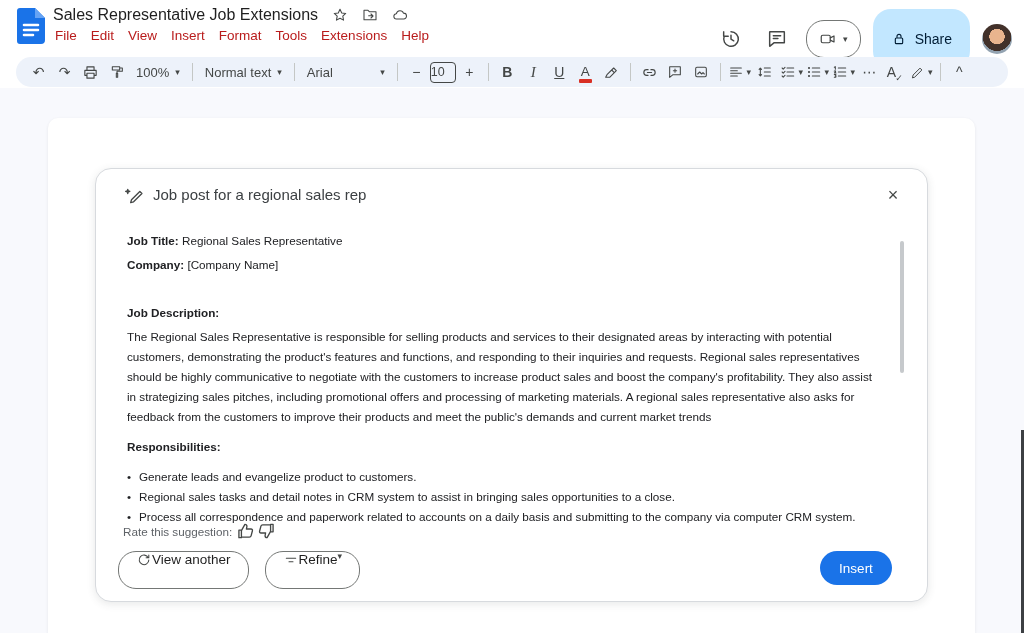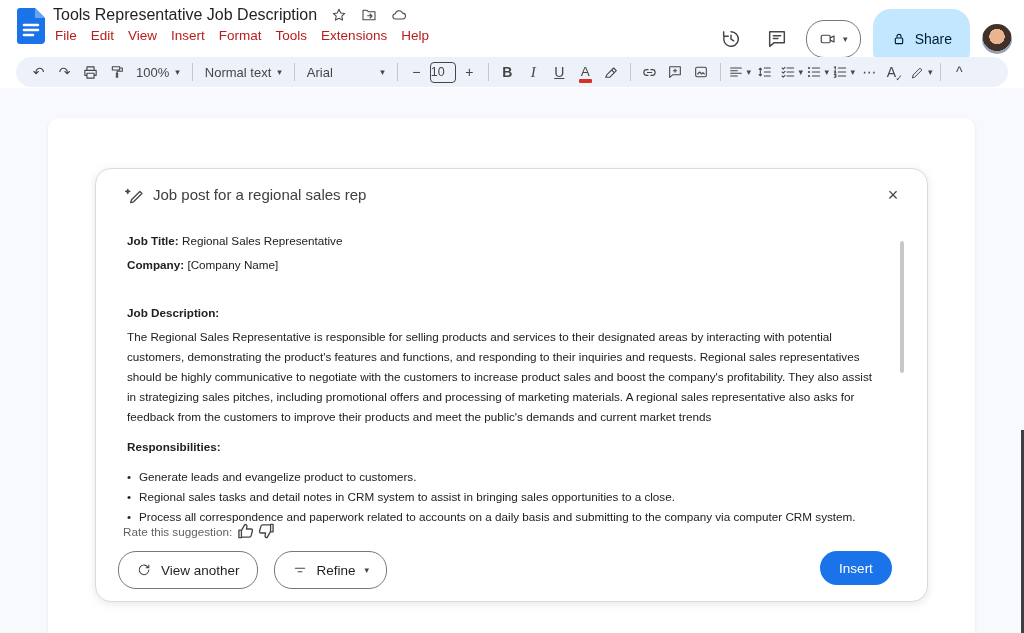--- a/index.html
+++ b/index.html
@@ -57,21 +57,21 @@
   .dlg-content .sp{height:20px;}
   .dlg-content b{font-weight:700;}
   .dlg-list{margin:10px 0 0 0;padding:0;list-style:none;}
   .dlg-list li{position:relative;padding-left:16px;line-height:20px;}
   .dlg-list li::before{content:"\2022";position:absolute;left:4px;color:#202124;}
   .dlg-scrollthumb{position:absolute;right:23px;top:72px;width:4px;height:132px;background:#c6c9cc;border-radius:2px;}
   .rate-row{position:absolute;left:27px;top:352px;display:flex;align-items:center;gap:0;}
   .rate-label{font-size:11.7px;color:#5f6368;margin-right:4px;}
   .thumb{width:20px;height:20px;}
   .dlg-footer{position:absolute;left:22px;top:382px;display:flex;gap:16px;}
-  .pill-btn{display:flex;align-items:center;gap:9px;height:36px;padding:0 17px;border:1px solid #747775;border-radius:18px;
+  .pill-btn{display:flex;align-items:flex-start;height:36px;padding:0 17px;border:1px solid #747775;border-radius:18px;
             background:#fff;font-size:13.5px;color:#1f1f1f;}
   .insert-btn{position:absolute;right:35px;top:382px;width:72px;height:34px;border:none;border-radius:17px;
               background:#1a73e8;color:#fff;font-size:13.5px;font-family:"Liberation Sans",sans-serif;
               display:flex;align-items:center;justify-content:center;}
   .os-scrollbar{position:absolute;right:0;top:430px;width:3px;height:203px;background:#3c3f43;}
 </style>
 </head>
 <body>
 
 <div id="app">
@@ -79,21 +79,21 @@
   <div class="header">
     <svg class="docs-logo" viewBox="0 0 28 36">
       <path d="M3 0h15l10 10v22a4 4 0 0 1-4 4H3a3 3 0 0 1-3-3V3a3 3 0 0 1 3-3z" fill="#1a73e8"></path>
       <path d="M18 0l10 10h-10z" fill="#66a3f4"></path>
       <g stroke="#fff" stroke-width="2.6" stroke-linecap="round">
         <path d="M7 17h14M7 22h14M7 27h9"></path>
       </g>
     </svg>
 
     <div class="title-row">
-      <span class="doc-title">Tools Representative Job Description</span>
+      <span class="doc-title">Sales Representative Job Extensions</span>
       <svg class="title-icon" viewBox="0 0 24 24">
           <path class="ic" d="M12 3.5l2.6 5.4 6 .8-4.4 4.1 1.1 5.9-5.3-2.9-5.3 2.9 1.1-5.9-4.4-4.1 6-.8z"></path>
         </svg>
       <svg class="title-icon" viewBox="0 0 24 24">
           <path class="ic" d="M3 5h6l2 2h10v12H3z"></path>
           <path class="ic" d="M10 13h6M13.5 10.5L16.5 13.5 13.5 16.5"></path>
         </svg>
       <svg class="title-icon" viewBox="0 0 24 24">
           <path class="ic" d="M7 18a4 4 0 0 1-.4-8A5.5 5.5 0 0 1 17.2 9.2 4.3 4.3 0 0 1 17.5 18H7z"></path>
         </svg>

